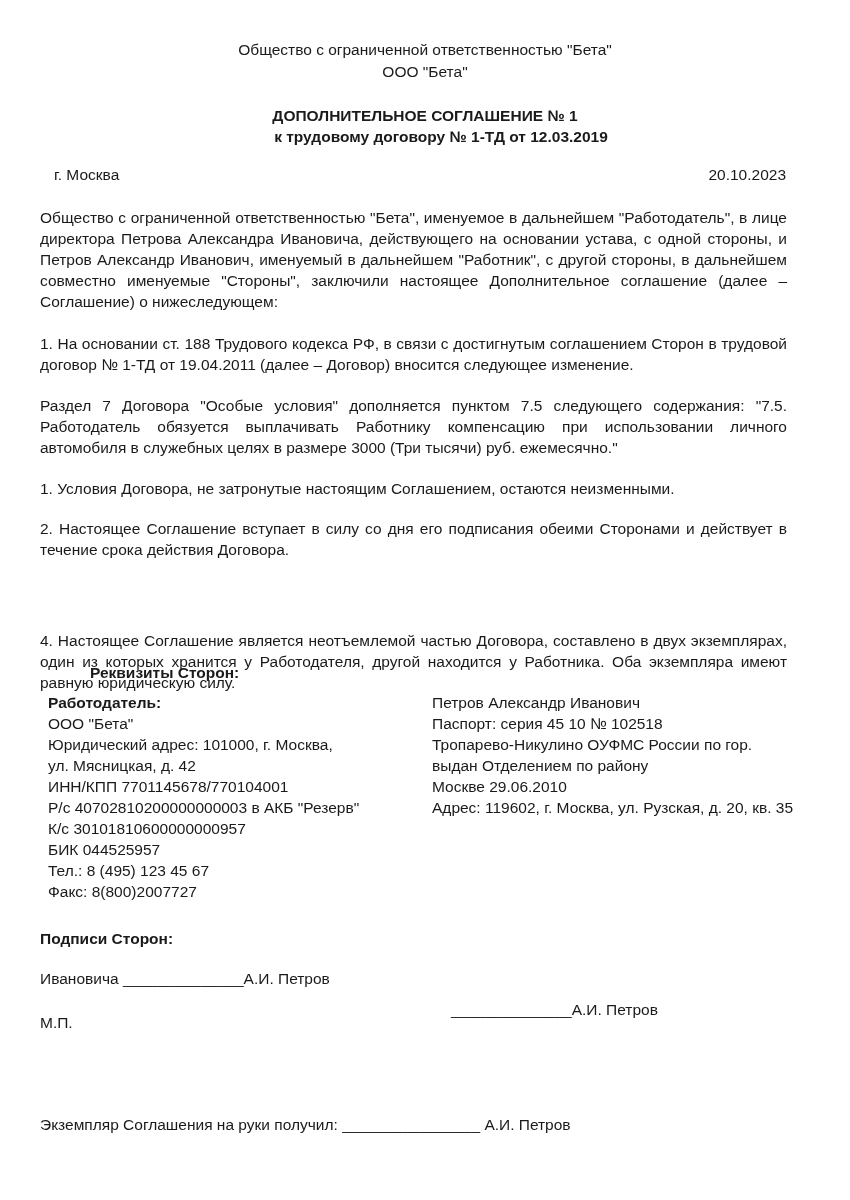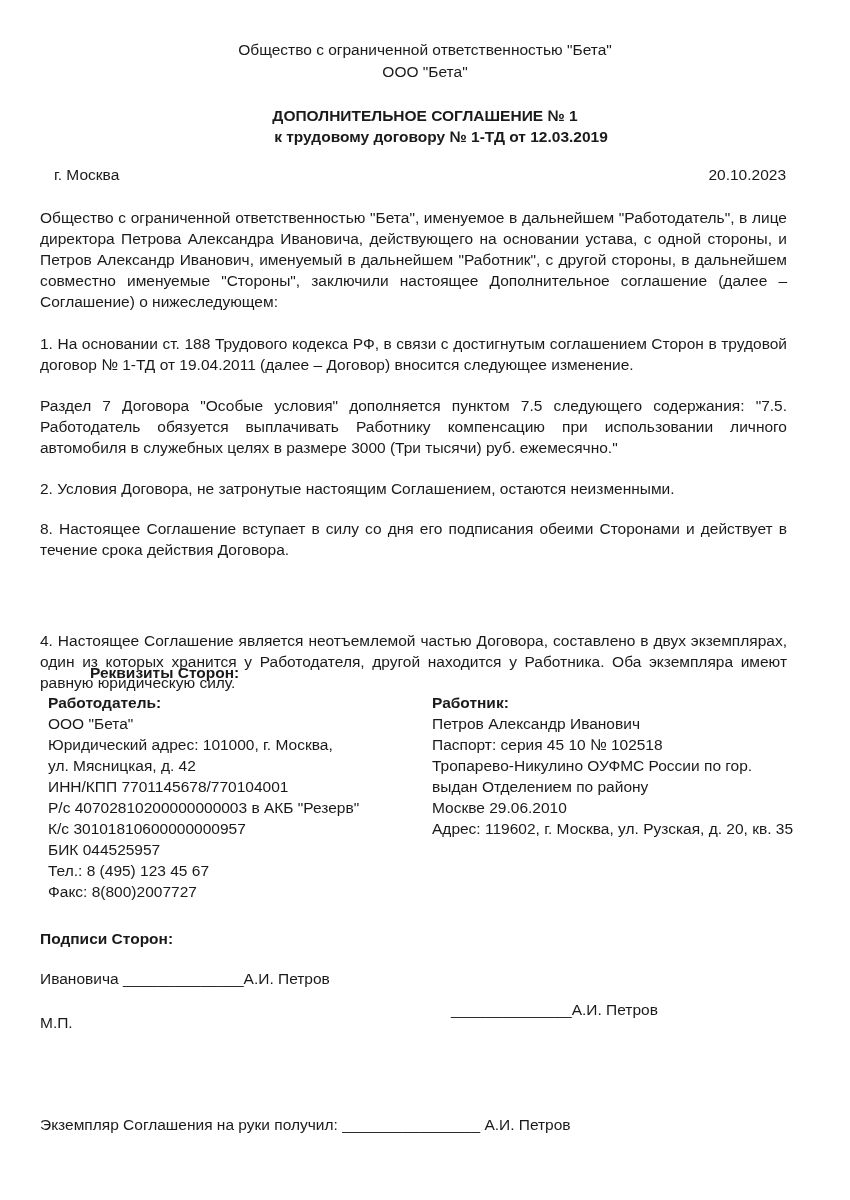--- a/index.html
+++ b/index.html
@@ -43,41 +43,40 @@
 <div class="abs center title" style="top:107px;">ДОПОЛНИТЕЛЬНОЕ СОГЛАШЕНИЕ № 1</div>
 <div class="abs center title" style="top:128px;padding-left:16px;">к трудовому договору № 1-ТД от 12.03.2019</div>
 
 <div class="abs" style="top:166px; left:54px;">г. Москва</div>
 <div class="abs" style="top:166px; right:64px;">20.10.2023</div>
 
 <div class="abs para" style="top:207px;">Общество с ограниченной ответственностью "Бета", именуемое в дальнейшем "Работодатель", в лице директора Петрова Александра Ивановича, действующего на основании устава, с одной стороны, и Петров Александр Иванович, именуемый в дальнейшем "Работник", с другой стороны, в дальнейшем совместно именуемые "Стороны", заключили настоящее Дополнительное соглашение (далее – Соглашение) о нижеследующем:</div>
 
 <div class="abs para" style="top:333px;">1. На основании ст. 188 Трудового кодекса РФ, в связи с достигнутым соглашением Сторон в трудовой договор № 1-ТД от 19.04.2011 (далее – Договор) вносится следующее изменение.</div>
 <div class="abs para" style="top:395px;">Раздел 7 Договора "Особые условия" дополняется пунктом 7.5 следующего содержания: "7.5. Работодатель обязуется выплачивать Работнику компенсацию при использовании личного автомобиля в служебных целях в размере 3000 (Три тысячи) руб. ежемесячно."</div>
-<div class="abs para" style="top:478px;">2. Условия Договора, не затронутые настоящим Соглашением, остаются неизменными.</div>
-<div class="abs para" style="top:518px;">8. Настоящее Соглашение вступает в силу со дня его подписания обеими Сторонами и действует в течение срока действия Договора.</div>
+<div class="abs para" style="top:478px;">1. Условия Договора, не затронутые настоящим Соглашением, остаются неизменными.</div>
+<div class="abs para" style="top:518px;">2. Настоящее Соглашение вступает в силу со дня его подписания обеими Сторонами и действует в течение срока действия Договора.</div>
 <div class="abs para" style="top:592px;margin-top:38px;">4. Настоящее Соглашение является неотъемлемой частью Договора, составлено в двух экземплярах, один из которых хранится у Работодателя, другой находится у Работника. Оба экземпляра имеют равную юридическую силу.</div>
 
 <div class="abs bold" style="top:664px; left:46px;margin-left:44px;">Реквизиты Сторон:</div>
 
 <div class="abs req-col" style="top:692px; left:48px;">
   <div class="bold">Работодатель:</div>
   <div>ООО "Бета"</div>
   <div>Юридический адрес: 101000, г. Москва,</div>
   <div>ул. Мясницкая, д. 42</div>
   <div>ИНН/КПП 7701145678/770104001</div>
   <div>Р/с 40702810200000000003 в АКБ "Резерв"</div>
   <div>К/с 30101810600000000957</div>
   <div>БИК 044525957</div>
   <div>Тел.: 8 (495) 123 45 67</div>
   <div>Факс: 8(800)2007727</div>
 </div>
 
 <div class="abs req-col" style="top:692px; left:432px;">
-  <div class="bold">Работник:</div>
   <div>Петров Александр Иванович</div>
   <div>Паспорт: серия 45 10 № 102518</div>
   <div>Тропарево-Никулино ОУФМС России по гор.</div>
   <div>выдан Отделением по району</div>
   <div>Москве 29.06.2010</div>
   <div>Адрес: 119602, г. Москва, ул. Рузская, д. 20, кв. 35</div>
 </div>
 
 <div class="abs bold" style="top:930px; left:40px;">Подписи Сторон:</div>
 

